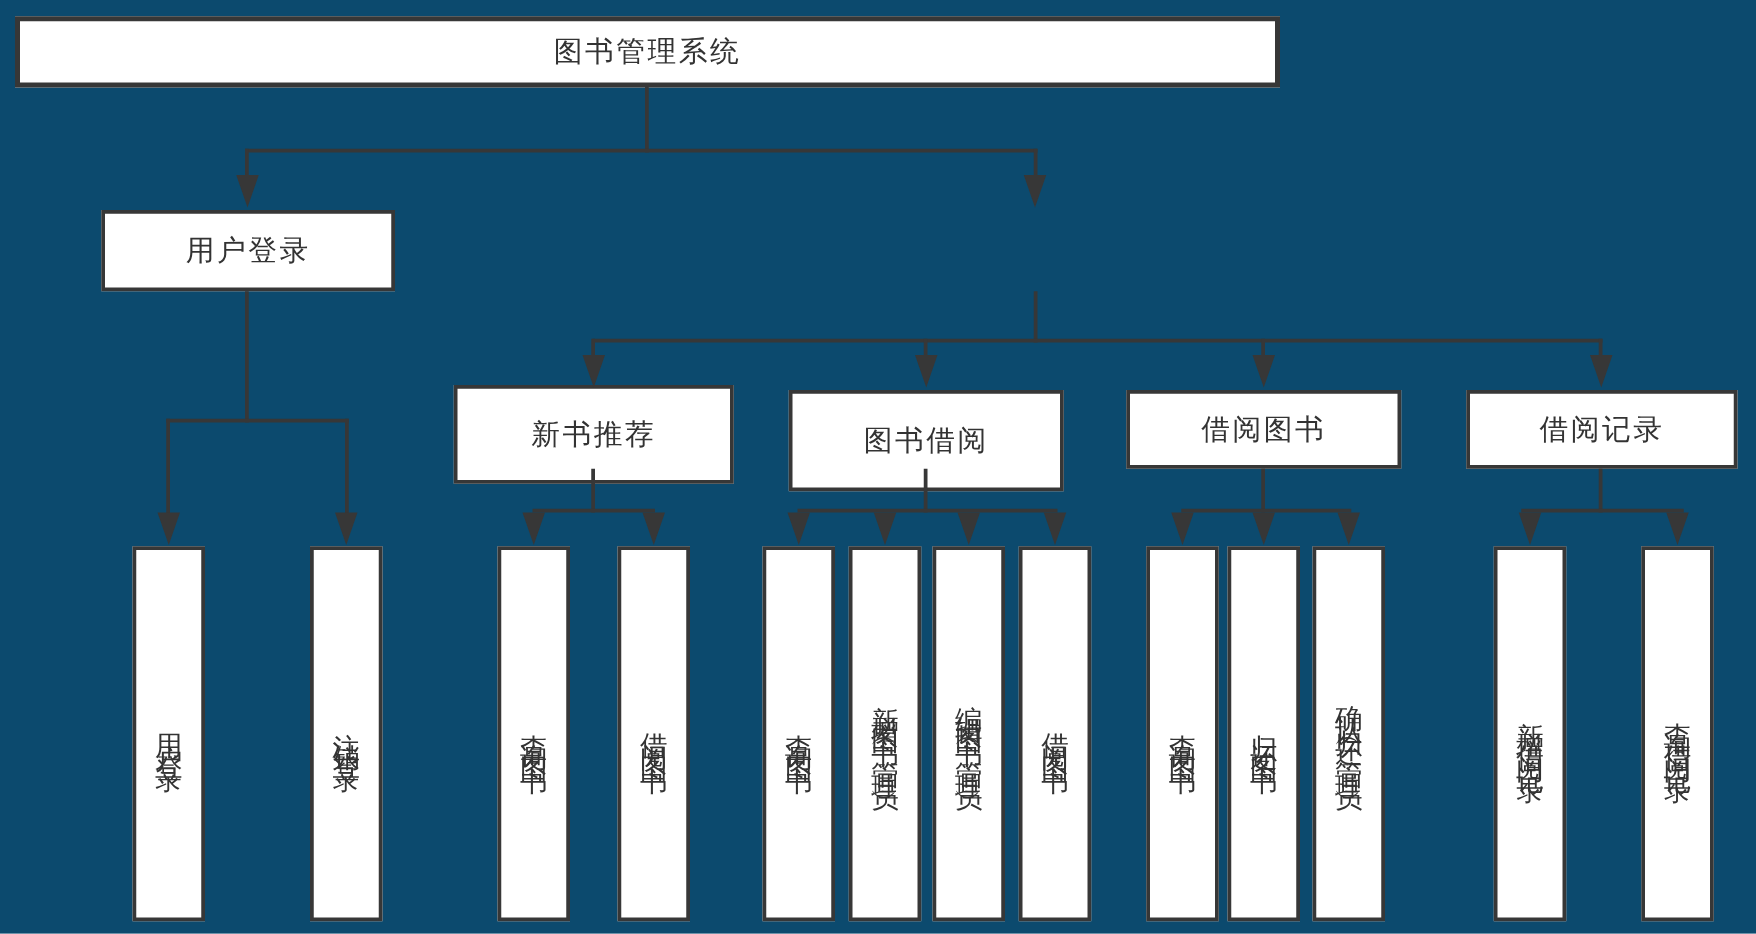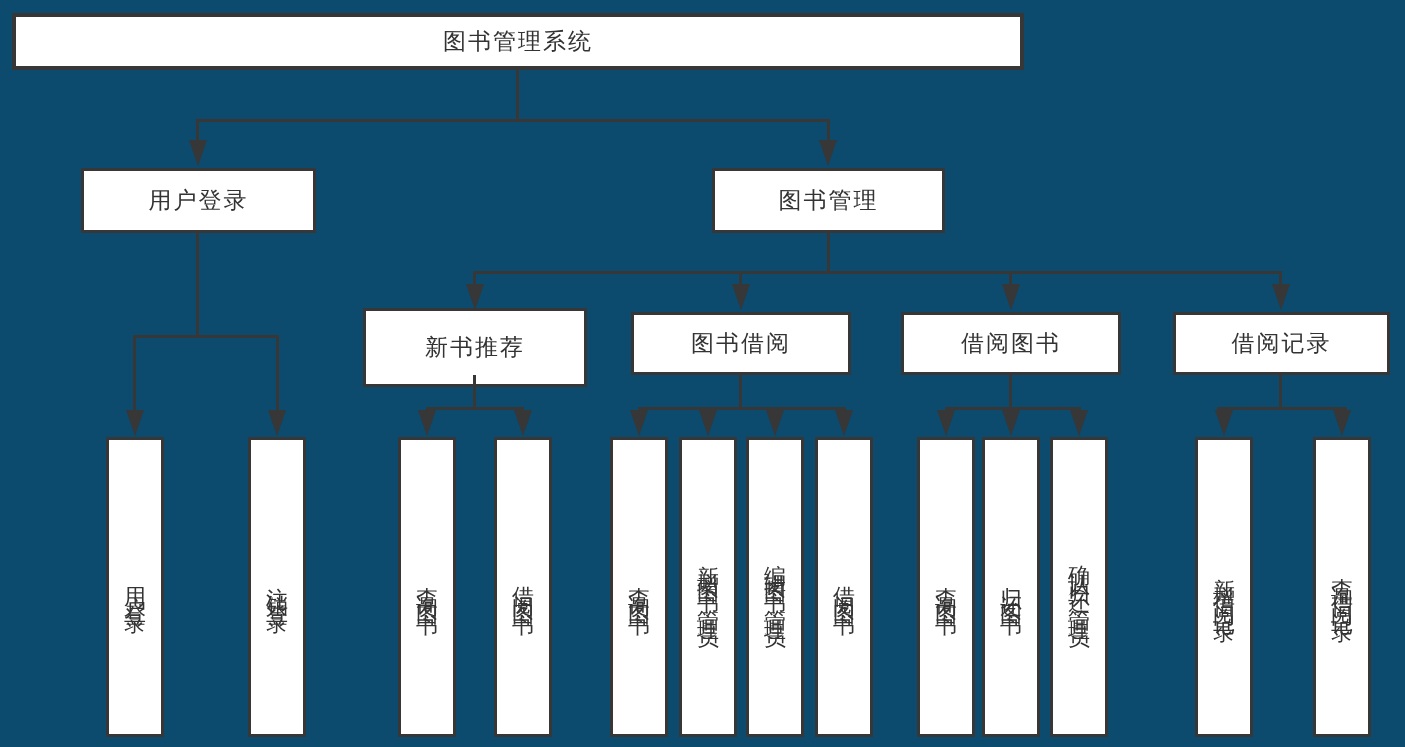--- a/index.html
+++ b/index.html
@@ -58,28 +58,25 @@
 
 <div class="stage">
 
   <div class="box root" style="left:12px; top:13px; width:1012px; height:57px;">
     <span>图书管理系统</span>
   </div>
 
   <div class="box" style="left:81px; top:168px; width:235px; height:65px;">
     <span>用户登录</span>
   </div>
-  <div class="box" style="left:712px; top:168px; width:233px; height:65px;">
-    <span>图书管理</span>
-  </div>
 
   <div class="box" style="left:363px; top:308px; width:224px; height:79px;">
     <span>新书推荐</span>
   </div>
-  <div class="box" style="left:631px; top:312px; width:220px; height:63px;">
+  <div class="box" style="left:631px; top:312px; width:220px; height:81px;">
     <span>图书借阅</span>
   </div>
   <div class="box" style="left:901px; top:312px; width:220px; height:63px;">
     <span>借阅图书</span>
   </div>
   <div class="box" style="left:1173px; top:312px; width:217px; height:63px;">
     <span>借阅记录</span>
   </div>
 
   <div class="box leaf" style="left:106px;">

